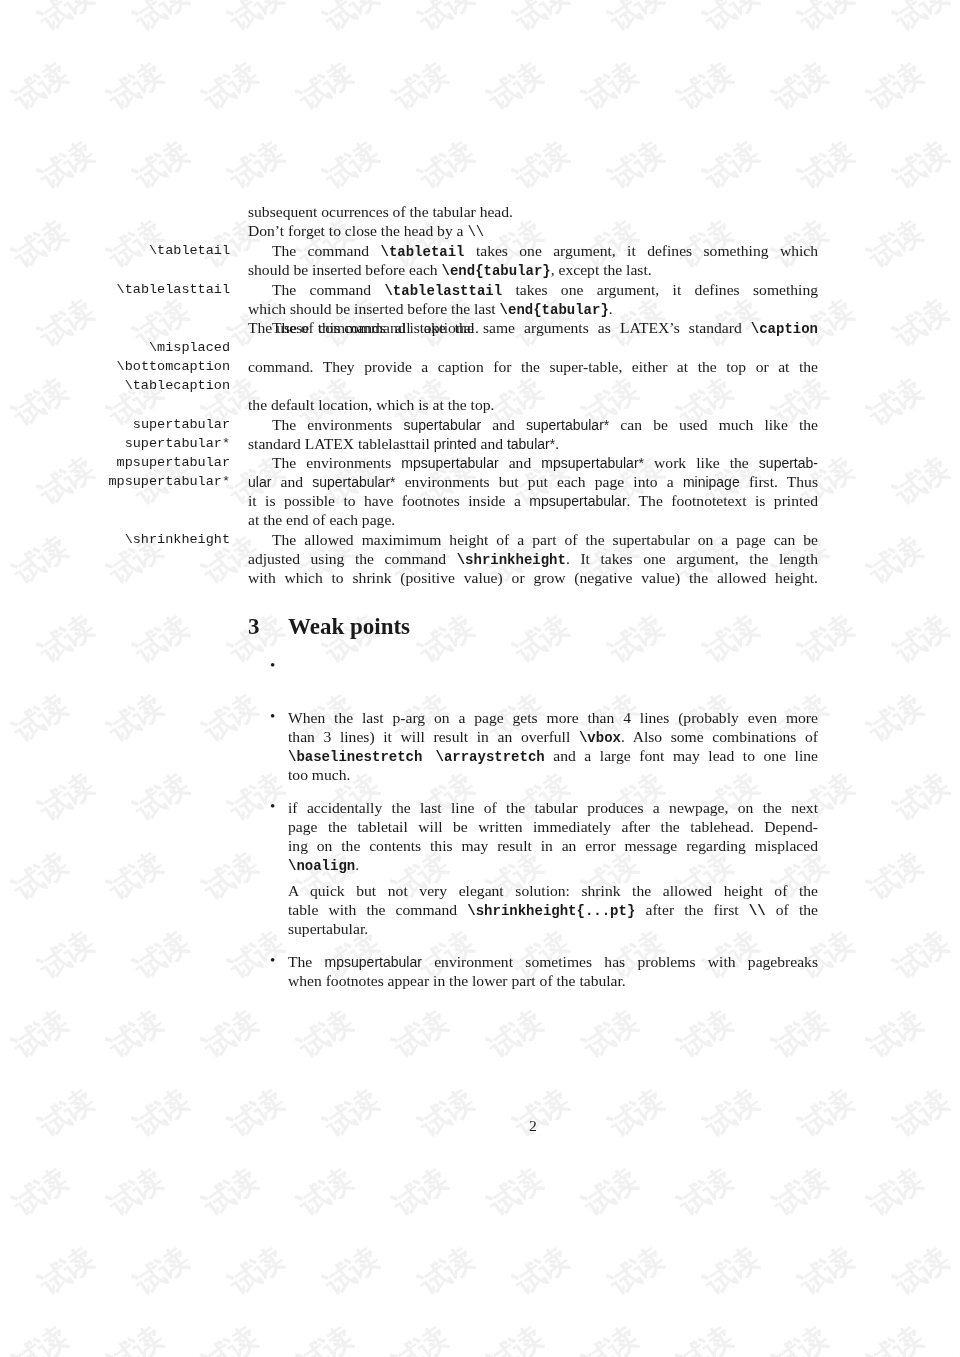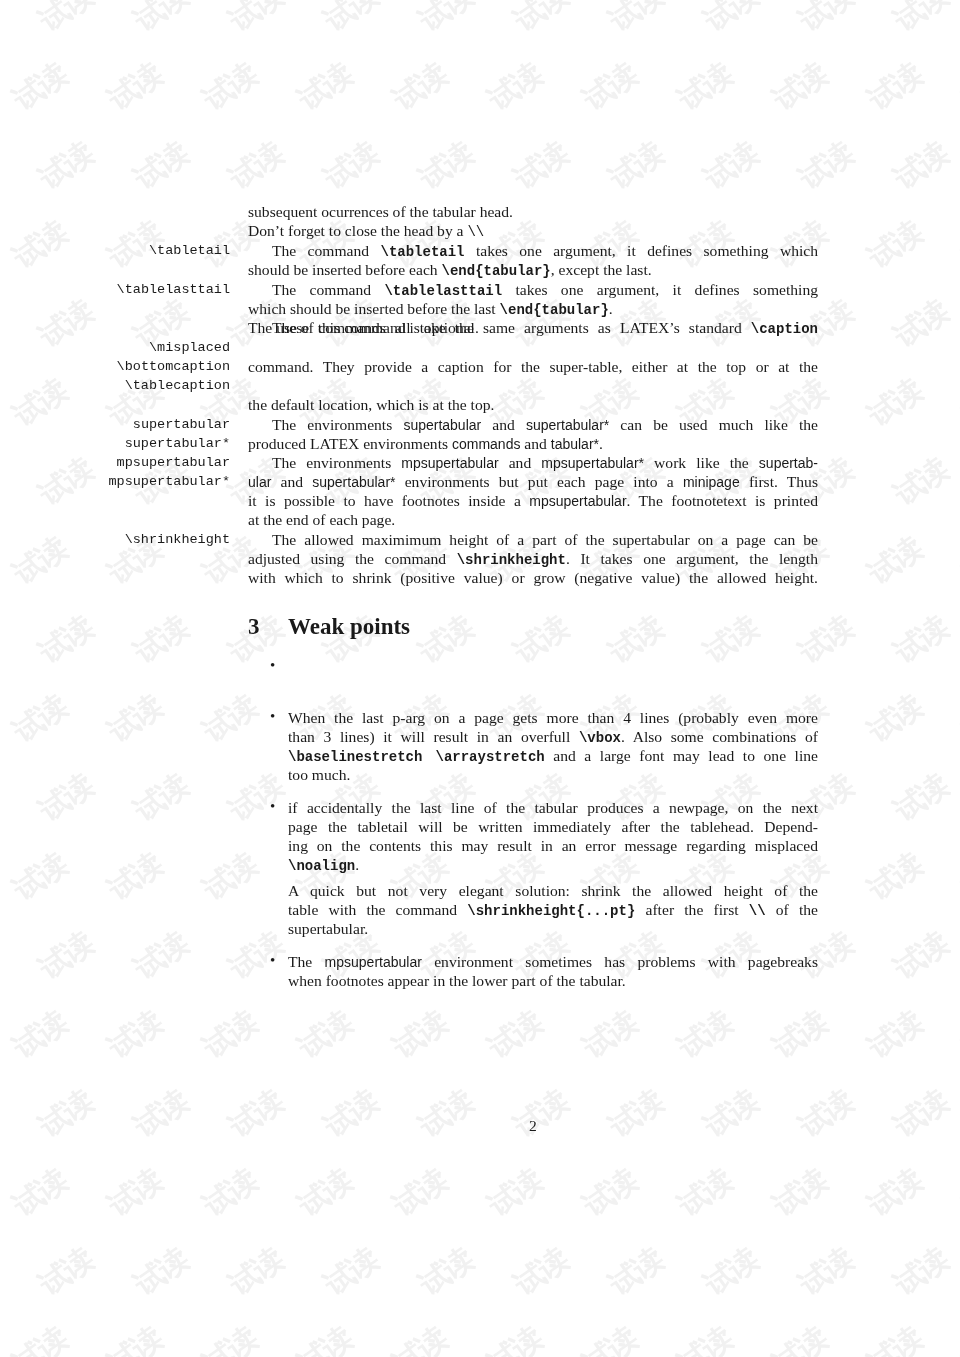--- a/index.html
+++ b/index.html
@@ -234,21 +234,21 @@
   <div class="margin" style="top:338px">\misplaced</div>
   <div class="margin" style="top:357px">\bottomcaption</div>
   <div class="margin" style="top:376px">\tablecaption</div>
   <div class="line just indent" style="top:318px"><span>These commands all take the same arguments as LATEX’s standard </span><b class="tt">\caption</b></div>
   <div class="line just" style="top:357px"><span>command. They provide a caption for the super-table, either at the top or at the</span></div>
   <div class="line" style="top:395px"><span>the default location, which is at the top.</span></div>
 
   <div class="margin" style="top:415px">supertabular</div>
   <div class="margin" style="top:434px">supertabular*</div>
   <div class="line just indent" style="top:415px"><span>The environments </span><span class="sf">supertabular</span><span> and </span><span class="sf">supertabular*</span><span> can be used much like the</span></div>
-  <div class="line" style="top:434px"><span>produced LATEX environments </span><span class="sf">commands</span><span> and </span><span class="sf">tabular*</span><span>.</span></div>
+  <div class="line" style="top:434px"><span>standard LATEX tablelasttail </span><span class="sf">printed</span><span> and </span><span class="sf">tabular*</span><span>.</span></div>
 
   <div class="margin" style="top:453px">mpsupertabular</div>
   <div class="margin" style="top:472px">mpsupertabular*</div>
   <div class="line just indent" style="top:453px"><span>The environments </span><span class="sf">mpsupertabular</span><span> and </span><span class="sf">mpsupertabular*</span><span> work like the </span><span class="sf">supertab-</span></div>
   <div class="line just" style="top:472px"><span class="sf">ular</span><span> and </span><span class="sf">supertabular*</span><span> environments but put each page into a </span><span class="sf">minipage</span><span> first. Thus</span></div>
   <div class="line just" style="top:491px"><span>it is possible to have footnotes inside a </span><span class="sf">mpsupertabular</span><span>. The footnotetext is printed</span></div>
   <div class="line" style="top:510px"><span>at the end of each page.</span></div>
 
   <div class="margin" style="top:530px">\shrinkheight</div>
   <div class="line just indent" style="top:530px"><span>The allowed maximimum height of a part of the supertabular on a page can be</span></div>

